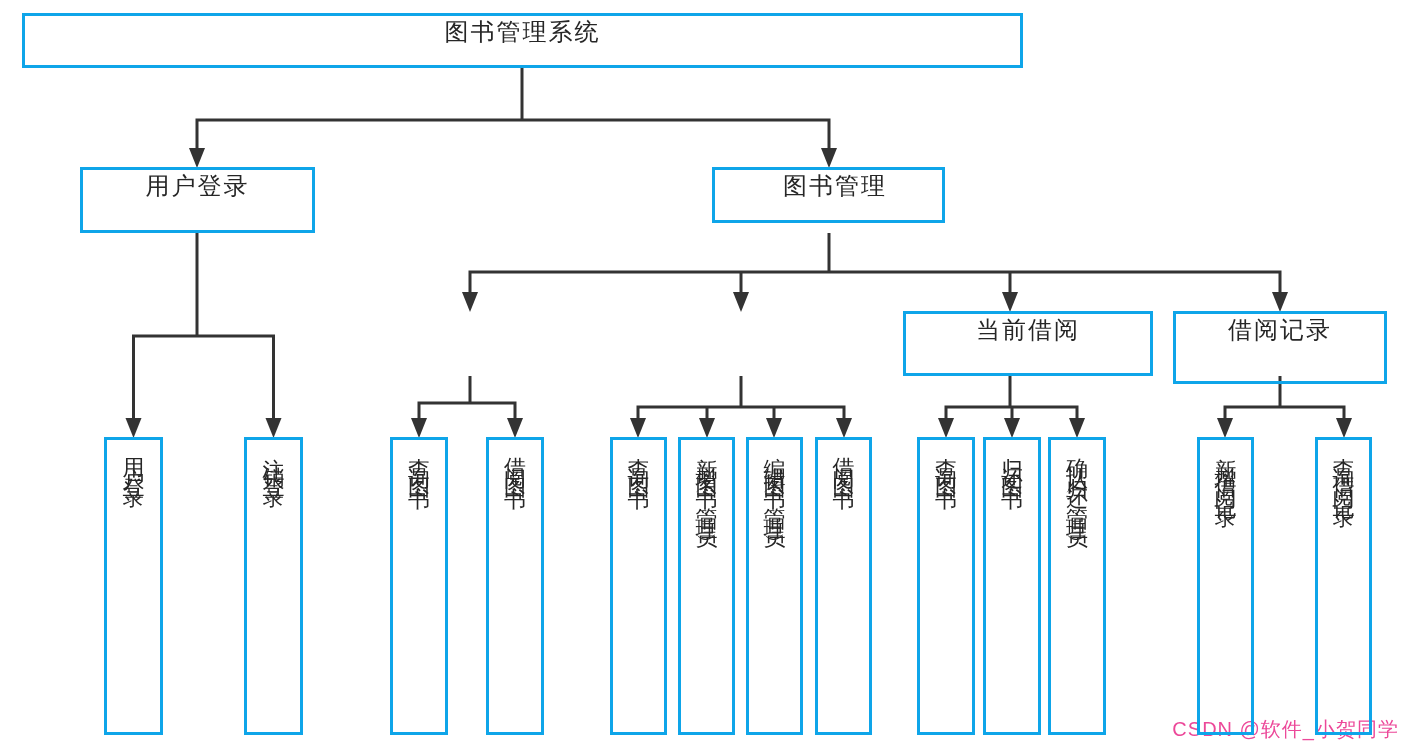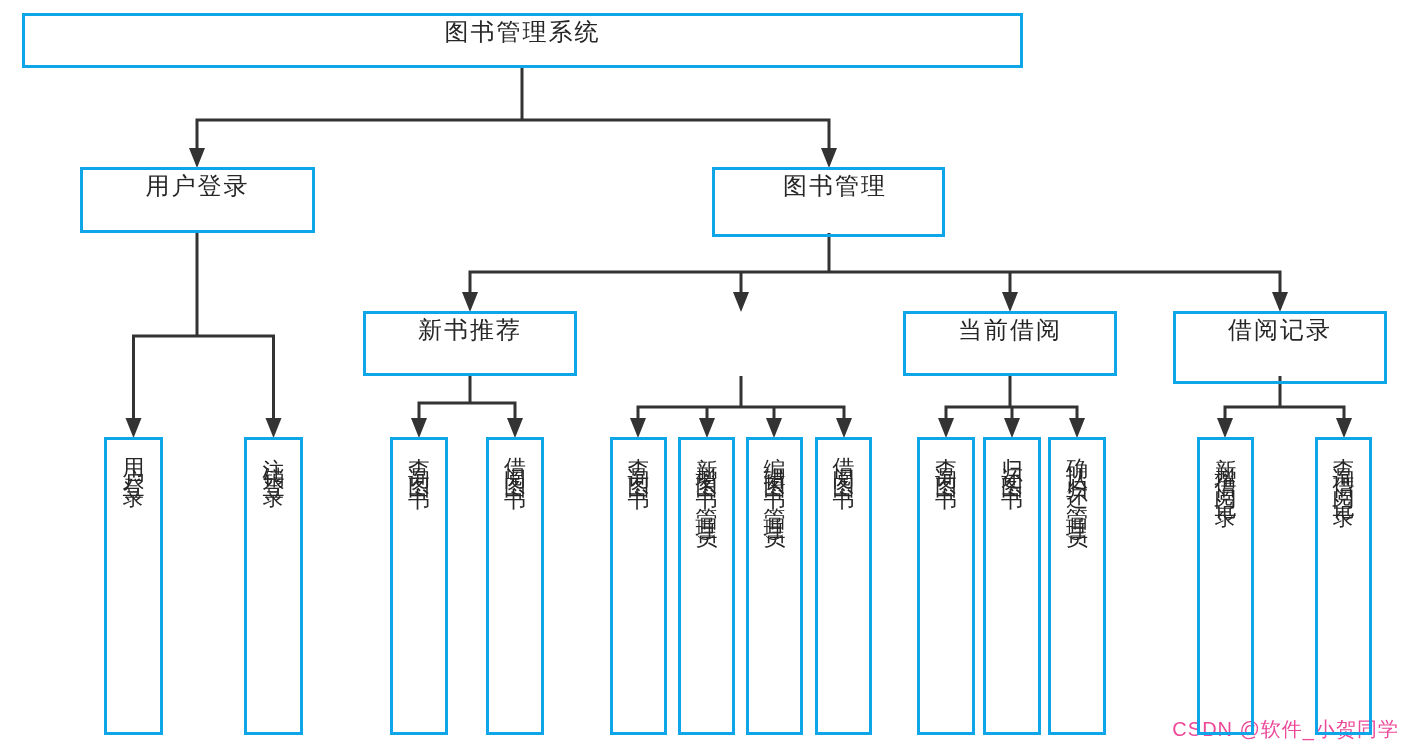--- a/index.html
+++ b/index.html
@@ -110,28 +110,25 @@
     </g>
   </svg>
 
   <div class="box" style="left:22px; top:13px; width:1001px; height:55px;">
     <span class="hlabel">图书管理系统</span>
   </div>
 
   <div class="box" style="left:80px; top:167px; width:235px; height:66px;">
     <span class="hlabel">用户登录</span>
   </div>
-  <div class="box" style="left:712px; top:167px; width:233px; height:70px;padding-left:13px;">
+  <div class="box" style="left:712px; top:167px; width:233px; height:56px;padding-left:13px;">
     <span class="hlabel">图书管理</span>
   </div>
 
-  <div class="box" style="left:363px; top:311px; width:214px; height:65px;">
-    <span class="hlabel">新书推荐</span>
-  </div>
-  <div class="box" style="left:903px; top:311px; width:214px; height:65px;">
+  <div class="box" style="left:903px; top:311px; width:250px; height:65px;">
     <span class="hlabel">当前借阅</span>
   </div>
   <div class="box" style="left:1173px; top:311px; width:214px; height:73px;">
     <span class="hlabel">借阅记录</span>
   </div>
 
   <div class="box" style="left:104px; top:437px; width:59px; height:298px;">
     <span class="vtext">用户登录</span>
   </div>
   <div class="box" style="left:244px; top:437px; width:59px; height:298px;">

